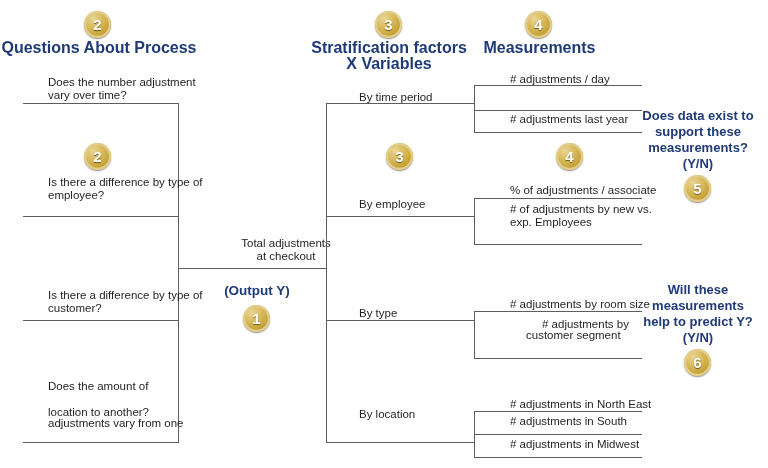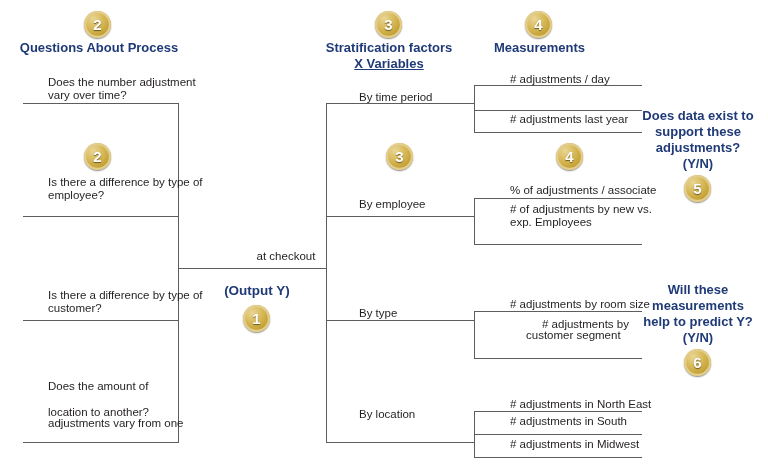--- a/index.html
+++ b/index.html
@@ -35,21 +35,21 @@
     line-height: 27px;
     text-align: center;
     text-shadow: 0 1px 1px rgba(80,60,10,.75);
     box-sizing: border-box;
   }
   
   .col-heading {
     position: absolute;
     color: #1f3a77;
     font-weight: bold;
-    font-size: 13px;
+    font-size: 16px;
     line-height: 16px;
     text-align: center;
   }
   .side-question {
     position: absolute;
     color: #1f3a77;
     font-weight: bold;
     font-size: 13px;
     line-height: 16px;
     text-align: center;
@@ -85,21 +85,21 @@
 </head>
 <body>
 
 <div class="canvas">
 
   <div class="badge" style="left:84px; top:11px;">2</div>
   <div class="col-heading" style="left:0px; top:40px; width:198px;">Questions About Process</div>
 
   <div class="badge" style="left:375px; top:11px;">3</div>
   <div class="col-heading" style="left:291px; top:40px; width:196px;">Stratification factors</div>
-  <div class="col-heading" style="left:291px; top:56px; width:196px;text-decoration:underline;">X Variables</div>
+  <div class="col-heading" style="left:291px; top:56px; width:196px;">X Variables</div>
 
   <div class="badge" style="left:525px; top:11px;">4</div>
   <div class="col-heading" style="left:461px; top:40px; width:157px;">Measurements</div>
 
   <div class="vline" style="left:178px; top:103px; height:339px;"></div>
 
   <div class="txt" style="left:19px; top:76px; width:170px;">Does the number adjustment</div>
   <div class="txt" style="left:19px; top:89px; width:170px;">vary over time?</div>
   <div class="hline" style="left:23px; top:103px; width:156px;"></div>
 
@@ -111,20 +111,21 @@
 
   <div class="txt" style="left:19px; top:289px; width:170px;">Is there a difference by type of</div>
   <div class="txt" style="left:19px; top:302px; width:170px;">customer?</div>
   <div class="hline" style="left:23px; top:320px; width:156px;"></div>
 
   <div class="txt" style="left:19px; top:380px; width:175px;">Does the amount of</div>
   <div class="txt" style="left:19px; top:393px; width:175px;margin-top:24px;">adjustments vary from one</div>
   <div class="txt" style="left:19px; top:406px; width:175px;">location to another?</div>
   <div class="hline" style="left:23px; top:442px; width:156px;"></div>
 
+  <div class="txt center" style="left:192px; top:237px; width:130px;">Total adjustments</div>
   <div class="txt center" style="left:192px; top:250px; width:130px;">at checkout</div>
   <div class="hline" style="left:178px; top:268px; width:148px;"></div>
   <div class="output-y" style="left:192px; top:283px; width:130px;">(Output Y)</div>
   <div class="badge" style="left:243px; top:305px;">1</div>
 
   <div class="vline" style="left:326px; top:103px; height:339px;"></div>
 
   <div class="badge" style="left:386px; top:143px;">3</div>
 
   <div class="txt" style="left:330px; top:91px; width:140px;">By time period</div>
@@ -165,21 +166,21 @@
   <div class="vline" style="left:474px; top:411px; height:46px;"></div>
   <div class="txt" style="left:481px; top:398px; width:185px;"># adjustments in North East</div>
   <div class="hline" style="left:474px; top:411px; width:168px;"></div>
   <div class="txt" style="left:481px; top:415px; width:175px;"># adjustments in South</div>
   <div class="hline" style="left:474px; top:434px; width:168px;"></div>
   <div class="txt" style="left:481px; top:438px; width:175px;"># adjustments in Midwest</div>
   <div class="hline" style="left:474px; top:457px; width:168px;"></div>
 
   <div class="side-question" style="left:628px; top:108px; width:140px;">Does data exist to</div>
   <div class="side-question" style="left:628px; top:124px; width:140px;">support these</div>
-  <div class="side-question" style="left:628px; top:140px; width:140px;">adjustments?</div>
+  <div class="side-question" style="left:628px; top:140px; width:140px;">measurements?</div>
   <div class="side-question" style="left:628px; top:156px; width:140px;">(Y/N)</div>
   <div class="badge" style="left:684px; top:175px;">5</div>
 
   <div class="side-question" style="left:628px; top:282px; width:140px;">Will these</div>
   <div class="side-question" style="left:628px; top:298px; width:140px;">measurements</div>
   <div class="side-question" style="left:628px; top:314px; width:140px;">help to predict Y?</div>
   <div class="side-question" style="left:628px; top:330px; width:140px;">(Y/N)</div>
   <div class="badge" style="left:684px; top:349px;">6</div>
 
 </div>

